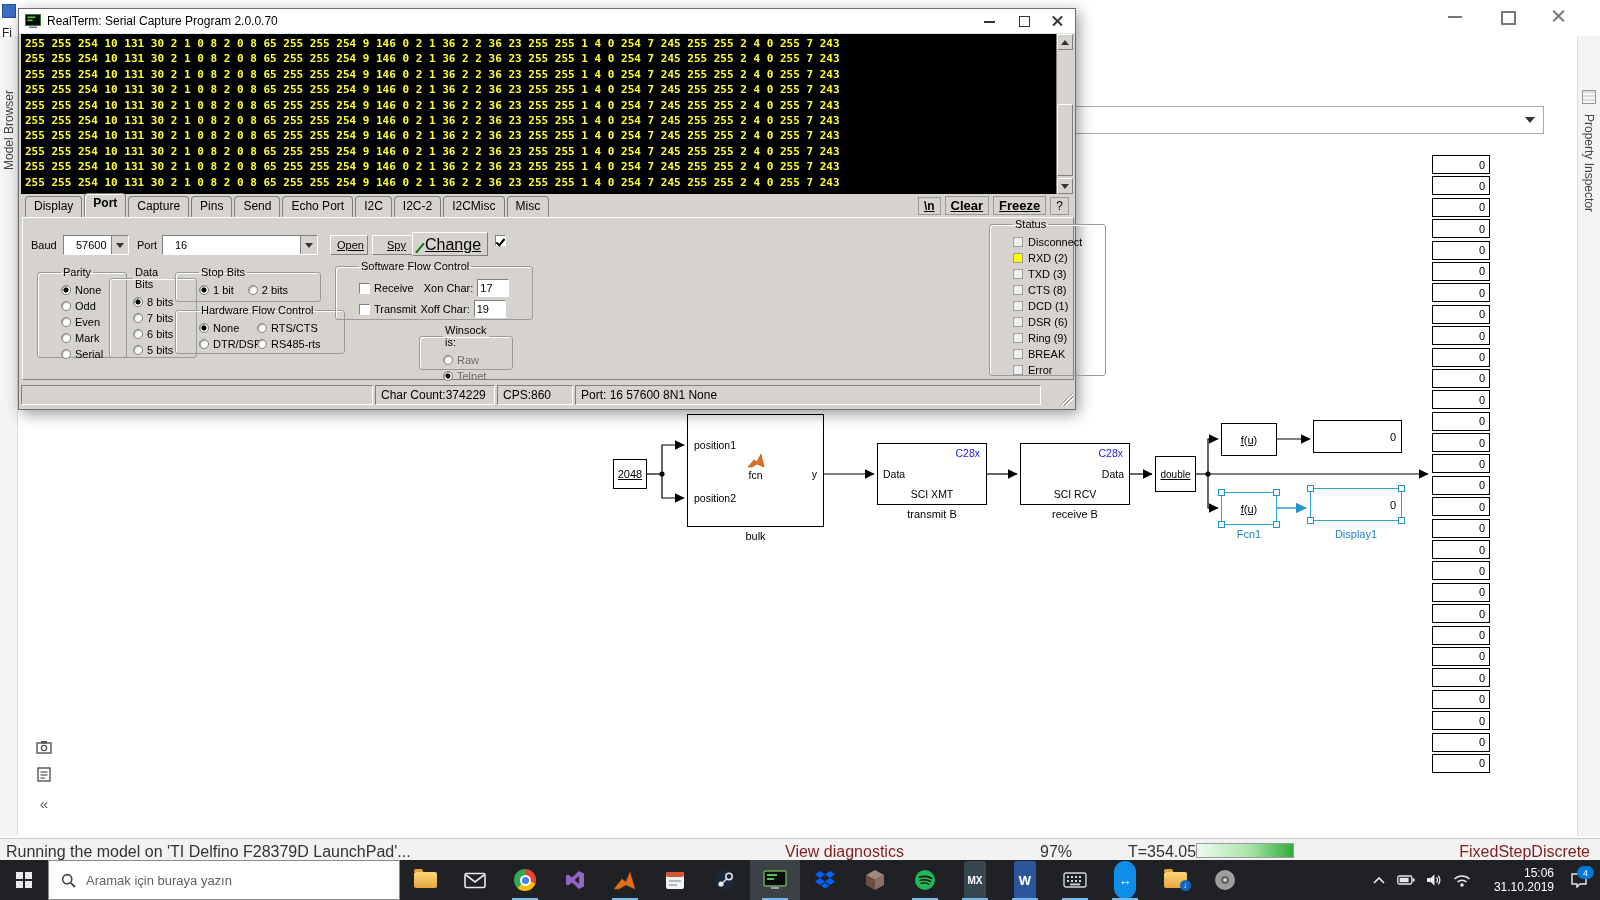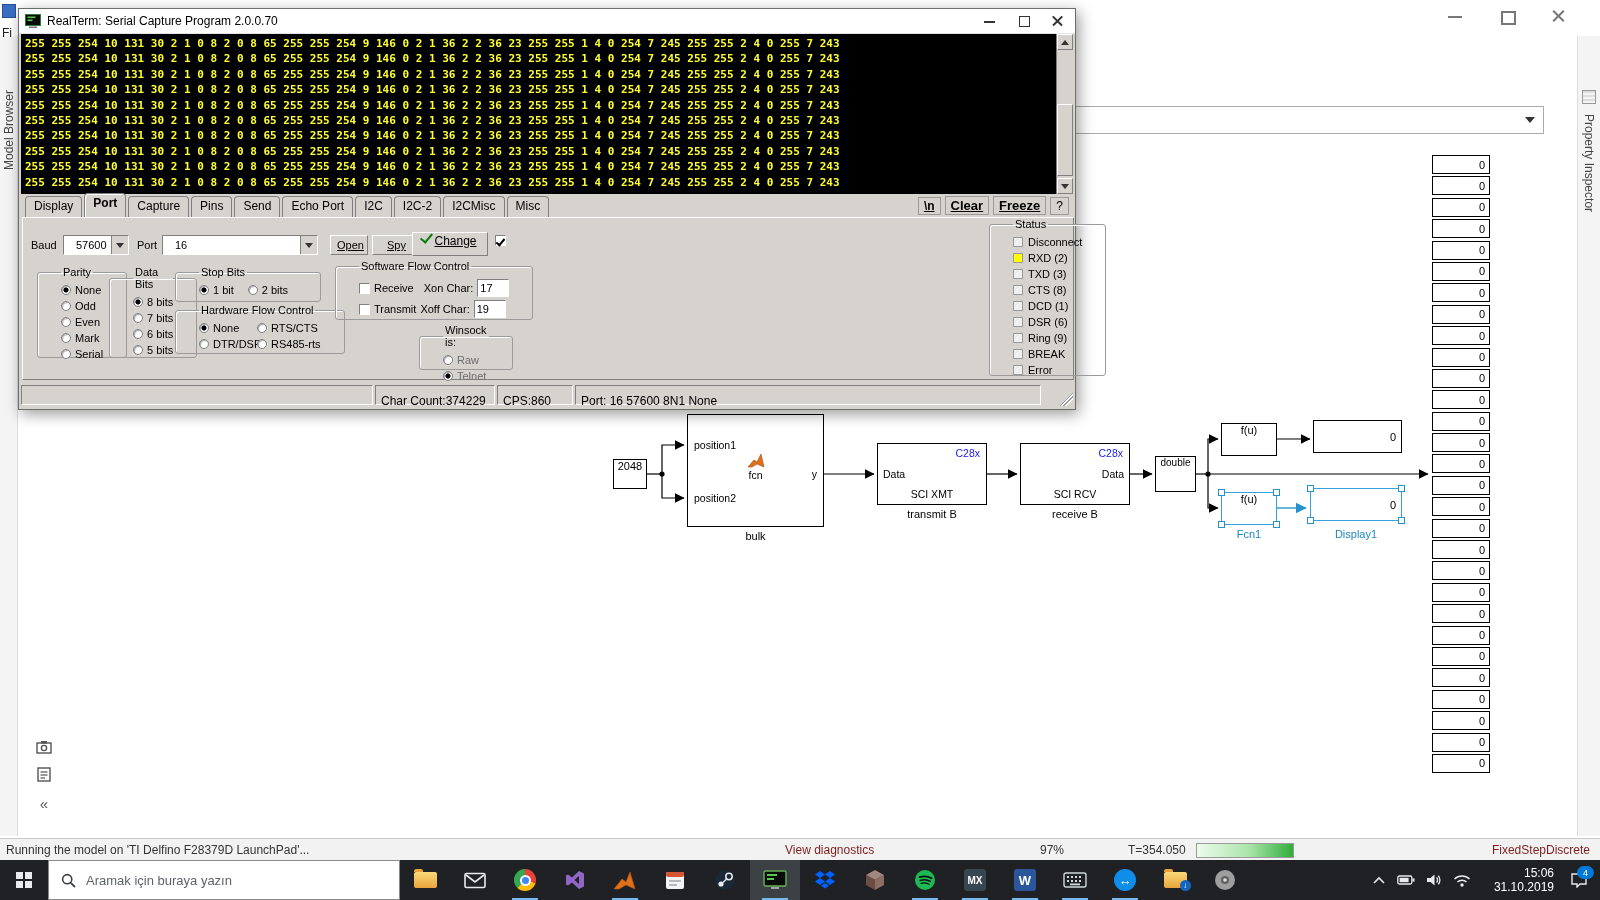--- a/index.html
+++ b/index.html
@@ -23,39 +23,39 @@
   .vtext-l{writing-mode:vertical-rl;transform:rotate(180deg);white-space:nowrap;}
   .vtext-r{writing-mode:vertical-rl;white-space:nowrap;}
   .pi-icon{width:12px;height:12px;border:1px solid #999;margin-bottom:10px;background:linear-gradient(#ddd 2px,transparent 2px) 0 0/100% 4px;}
   .sl-topleft{position:absolute;left:2px;top:4px;width:16px;font-size:12px;color:#222;}
   .sl-mini-icon{display:block;width:12px;height:12px;background:#3b6fc4;border:1px solid #27508f;margin-bottom:8px;}
 
   .sl-block{position:absolute;background:#fff;border:1px solid #000;font-size:11px;color:#000;box-sizing:border-box;}
   .sl-block.sel{border:1px solid #33a3dd;}
   .hd{position:absolute;width:5px;height:5px;background:#fff;border:1px solid #2492cc;}
   .hd.tl{left:-4px;top:-4px;} .hd.tr{right:-4px;top:-4px;} .hd.bl{left:-4px;bottom:-4px;} .hd.br{right:-4px;bottom:-4px;}
-  .cblock{display:flex;justify-content:center;}
+  .cblock{display:flex;align-items:center;justify-content:center;text-decoration:underline;}
   .port-lbl{position:absolute;font-size:10.5px;}
   .chip-lbl{position:absolute;top:3px;right:6px;font-size:10.5px;}
   .pin-in{position:absolute;left:5px;top:50%;transform:translateY(-50%);font-size:10.5px;}
   .pin-out{position:absolute;right:5px;top:50%;transform:translateY(-50%);font-size:10.5px;}
   .blk-type{position:absolute;bottom:4px;left:0;right:0;text-align:center;font-size:10.5px;}
   .sl-name{position:absolute;text-align:center;font-size:11px;color:#000;}
   .sl-name.blue{color:#1c86c8;}
   .disp-val{position:absolute;right:5px;top:50%;transform:translateY(-50%);font-size:11px;}
   .fcn-wrap{position:absolute;left:0;right:0;top:38px;display:flex;flex-direction:column;align-items:center;}
   .fcn-wrap .fcn-txt{font-size:10.5px;margin-top:1px;}
 
   .vector-display{position:absolute;left:1432px;top:155px;width:58px;display:flex;flex-direction:column;gap:2.4px;}
   .vd-row{height:19px;border:1px solid #000;background:#fff;display:flex;align-items:center;justify-content:flex-end;padding-right:4px;font-size:11px;box-sizing:border-box;}
 
   .canvas-btn{position:absolute;left:34px;width:20px;height:20px;display:flex;align-items:center;justify-content:center;color:#555;cursor:pointer;}
   .collapse-btn{font-size:15px;color:#555;}
 
-  .sl-statusbar{position:absolute;left:0;right:0;top:838px;height:22px;background:#f2f2f2;border-top:1px solid #c9c9c9;font-size:12px;color:#333;}
+  .sl-statusbar{position:absolute;left:0;right:0;top:838px;height:22px;background:#f2f2f2;border-top:1px solid #c9c9c9;font-size:16px;color:#333;}
   .sl-statusbar span{position:absolute;top:4px;white-space:nowrap;}
   .sl-link{color:#7f1d1d;}
   .sl-progress{position:absolute;left:1196px;top:4px;width:96px;height:13px;border:1px solid #9a9a9a;background:linear-gradient(to right,#eefbee 0%,#a9e3a9 55%,#2fae3a 100%);}
 
   
   .rt-window{position:absolute;left:18px;top:8px;width:1058px;height:402px;background:#d6d3ce;border:1px solid #6d6d6d;box-shadow:3px 4px 14px rgba(0,0,0,.4);z-index:10;box-sizing:border-box;}
   .rt-titlebar{position:absolute;left:0;top:0;right:0;height:24px;background:#fff;display:flex;align-items:center;padding-left:6px;border-bottom:1px solid #e3e3e3;}
   .rt-title{font-size:12px;color:#000;margin-left:6px;}
   .rt-caption-btns{margin-left:auto;display:flex;}
   .rt-cbtn{width:34px;height:24px;position:relative;cursor:pointer;}
@@ -82,61 +82,61 @@
   .rt-flat.bold{font-weight:bold;text-decoration:underline;font-size:13px;}
   .rt-flat.nl{text-decoration:underline;font-weight:bold;}
 
   .rt-panel{position:absolute;left:3px;top:208px;width:1052px;height:163px;background:#d6d3ce;border:1px solid;border-color:#fff #808080 #808080 #fff;box-sizing:border-box;}
   .rt-lbl{font-size:11px;color:#000;white-space:nowrap;}
   .rt-combo{height:20px;background:#fff;border:1px solid;border-color:#808080 #fff #fff #808080;display:flex;align-items:center;font-size:11px;box-sizing:border-box;cursor:pointer;}
   .rt-combo .val{padding-left:12px;}
   .combo-btn{margin-left:auto;width:16px;height:100%;background:#d6d3ce;border-left:1px solid #808080;display:flex;align-items:center;justify-content:center;}
   .combo-btn i{width:0;height:0;border-left:4px solid transparent;border-right:4px solid transparent;border-top:5px solid #333;}
   .rt-btn3d{height:20px;background:#d6d3ce;border:1px solid;border-color:#fff #808080 #808080 #fff;font-size:11px;text-decoration:underline;cursor:pointer;font-family:"Liberation Sans",sans-serif;box-sizing:border-box;}
-  .rt-btn3d.change{display:flex;align-items:flex-start;justify-content:center;gap:4px;font-size:12px;}
+  .rt-btn3d.change{display:flex;align-items:flex-end;justify-content:center;gap:4px;font-size:16px;}
   .tick{display:inline-block;width:5px;height:10px;border:solid #0a7d0a;border-width:0 2.5px 2.5px 0;transform:rotate(40deg);margin-top:-3px;}
   .tick.small{width:3px;height:7px;border-width:0 2px 2px 0;border-color:#000;}
   .cbox{display:inline-block;width:11px;height:11px;background:#fff;border:1px solid;border-color:#808080 #fff #fff #808080;box-sizing:border-box;text-align:center;line-height:9px;}
   .rt-group{position:absolute;border:1px solid #9a9a9a;border-radius:3px;box-shadow:inset 1px 1px 0 #fff;margin:0;padding:4px 23px 2px;box-sizing:border-box;}
   .rt-group legend{font-size:11px;padding:0 2px;color:#000;}
   .rt-radio,.rt-check{display:flex;align-items:center;gap:4px;font-size:11px;height:15px;cursor:pointer;white-space:nowrap;}
   .rdot{width:10px;height:10px;border-radius:50%;background:#fff;border:1px solid #808080;box-shadow:inset 1px 1px 1px rgba(0,0,0,.35);box-sizing:border-box;flex:none;}
   .rt-radio.selected .rdot{background:radial-gradient(circle at 50% 50%,#000 0 2.5px,#fff 2.6px);}
   .radios-v{display:flex;flex-direction:column;gap:1px;}
   .radios-h{display:flex;gap:14px;}
   .radios-grid{display:grid;grid-template-columns:58px auto;row-gap:1px;}
   .gray .rt-radio{color:#6e6e6e;}
   .sf-row{display:flex;align-items:center;gap:4px;margin-top:3px;font-size:11px;}
   .rt-input{width:26px;height:16px;border:1px solid;border-color:#808080 #fff #fff #808080;font-size:11px;padding:0 2px;font-family:"Liberation Sans",sans-serif;background:#fff;}
   .st-item{display:flex;align-items:center;gap:5px;font-size:11px;height:16px;}
   .st-box{width:10px;height:10px;background:#efefef;border:1px solid #9a9a9a;box-sizing:border-box;flex:none;}
   .st-item.selected .st-box{background:#ffff00;}
   .rt-statusbar{position:absolute;left:0;right:0;bottom:2px;height:23px;}
-  .rt-seg{position:absolute;top:1px;height:20px;border:1px solid;border-color:#808080 #fff #fff #808080;font-size:12px;padding:8px 5px;box-sizing:border-box;white-space:nowrap;color:#000;}
+  .rt-seg{position:absolute;top:1px;height:20px;border:1px solid;border-color:#808080 #fff #fff #808080;font-size:12px;padding:2px 5px;box-sizing:border-box;white-space:nowrap;color:#000;}
   .rt-grip{position:absolute;right:2px;bottom:1px;width:14px;height:14px;background:
     linear-gradient(135deg,transparent 50%,#9a9a9a 50% 56%,#fff 56% 64%,transparent 64%),
     linear-gradient(135deg,transparent 64%,#9a9a9a 64% 70%,#fff 70% 78%,transparent 78%);cursor:nwse-resize;}
 
   
   .taskbar{position:absolute;left:0;bottom:0;width:1600px;height:40px;background:#1f2125;display:flex;align-items:stretch;z-index:30;}
   .tb-start{width:48px;display:flex;align-items:center;justify-content:center;cursor:pointer;}
   .win-logo{display:grid;grid-template-columns:7px 7px;grid-template-rows:7px 7px;gap:1.5px;}
   .win-logo i{background:#e8eaed;}
   .tb-search{width:352px;background:#fff;display:flex;align-items:center;gap:10px;padding:0 12px;border:1px solid #8a8a8a;box-sizing:border-box;cursor:text;}
   .tb-search span{font-size:13px;color:#5f6368;white-space:nowrap;}
   .tb-icon{width:50px;display:flex;align-items:center;justify-content:center;position:relative;cursor:pointer;}
   .tb-icon.running::after{content:"";position:absolute;left:12px;right:12px;bottom:0;height:2px;background:#76b9ed;}
   .tb-icon.active{background:#3c4146;}
   .ic-folder{width:23px;height:16px;background:linear-gradient(#fad978,#e9a33d);border-radius:2px;position:relative;}
   .ic-folder::before{content:"";position:absolute;left:0;top:-3px;width:9px;height:3px;background:#e9a33d;border-radius:2px 2px 0 0;}
   .ic-folder .badge{position:absolute;right:-4px;bottom:-3px;width:11px;height:11px;border-radius:50%;background:#1565c0;color:#fff;font-size:8px;display:flex;align-items:center;justify-content:center;}
   .ic-chrome{width:22px;height:22px;border-radius:50%;background:conic-gradient(#ea4335 0 30%,#fbbc05 30% 62%,#34a853 62% 100%);position:relative;}
   .ic-chrome::before{content:"";position:absolute;left:5.5px;top:5.5px;width:11px;height:11px;border-radius:50%;background:#fff;}
   .ic-chrome::after{content:"";position:absolute;left:7.5px;top:7.5px;width:7px;height:7px;border-radius:50%;background:#4285f4;}
-  .tile{width:22px;height:22px;border-radius:3px;color:#fff;font-size:10px;font-weight:bold;display:flex;align-items:center;justify-content:center;}
+  .tile{width:22px;height:38px;border-radius:3px;color:#fff;font-size:10px;font-weight:bold;display:flex;align-items:center;justify-content:center;}
   .tray{margin-left:auto;display:flex;align-items:center;}
   .tray-btn{height:40px;display:flex;align-items:center;justify-content:center;cursor:pointer;color:#e8eaed;}
   .tb-clock{width:78px;text-align:right;color:#fff;font-size:12px;line-height:14px;padding-right:4px;cursor:default;}
   .tb-notif{width:42px;position:relative;}
   .notif-badge{position:absolute;right:6px;top:6px;min-width:13px;height:13px;border-radius:7px;background:#0078d7;color:#fff;font-size:9px;display:flex;align-items:center;justify-content:center;padding:0 2px;}
 </style>
 </head>
 <body>
 
 <div class="screen">

